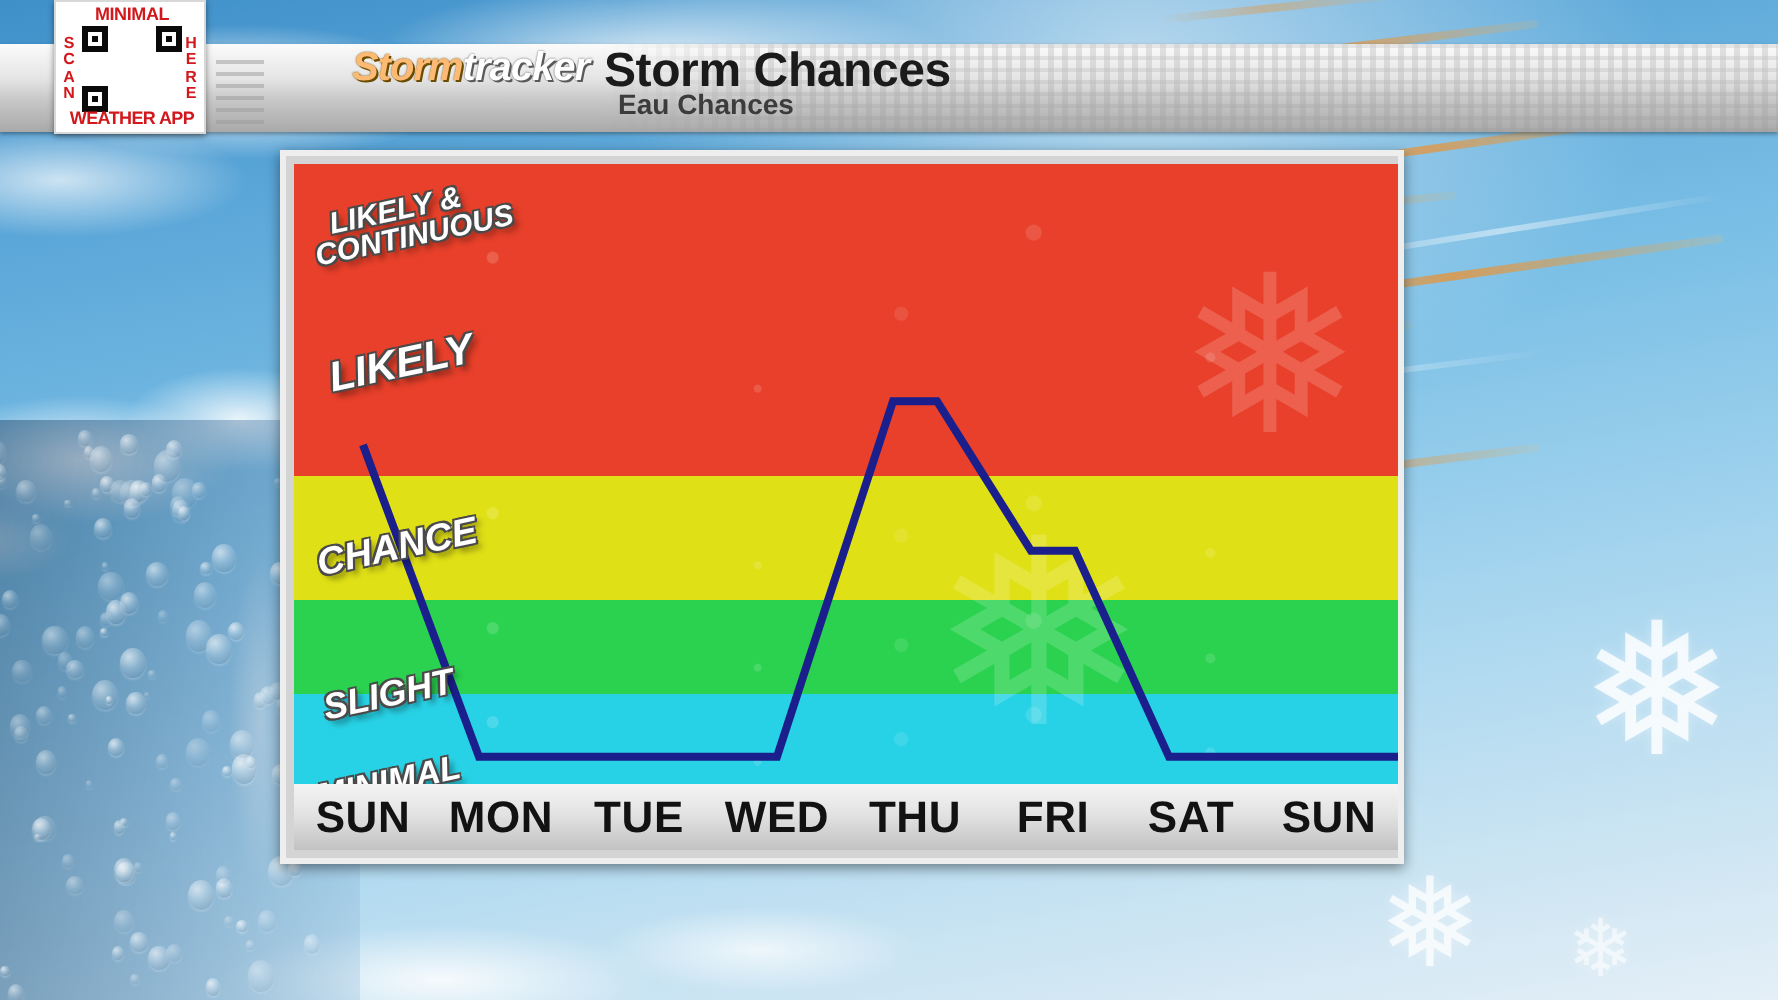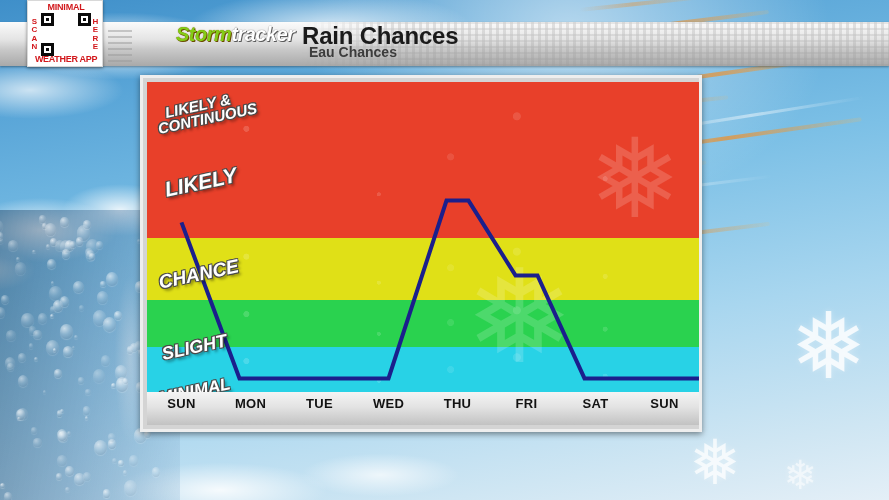--- a/index.html
+++ b/index.html
@@ -118,21 +118,21 @@
     width: 14px; height: 9px; border-radius: 50%;
     background: #161616;
     color: #fff; font-size: 5.5px; font-style: italic; font-weight: bold;
     text-align: center; line-height: 9px; letter-spacing: -0.3px;
   }
   .stormtracker {
     position: absolute; left: 176px; top: 23px;
     font-size: 20px; font-weight: bold; font-style: italic; letter-spacing: -0.5px;
     white-space: nowrap;
   }
-  .stormtracker .st-a { color: #84cc16; text-shadow: 1px 1px 0 #6b4c00, 0 0 1px #6b4c00; }
+  .stormtracker .st-a { color: #fdba74; text-shadow: 1px 1px 0 #6b4c00, 0 0 1px #6b4c00; }
   .stormtracker .st-b { color: #ffffff; text-shadow: 1px 1px 0 #5a5a5a, 0 0 1px #4a4a4a; }
   .weatherword {
     position: absolute; left: 168px; top: 41px;
     font-size: 23px; font-weight: bold; font-style: italic; letter-spacing: 0.2px;
     color: #f0bf17;
     text-shadow: 1px 1px 0 #7a5700, 2px 2px 2px rgba(0,0,0,0.45), 0 0 1px #7a5700;
     white-space: nowrap;
   }
   .title-main {
     position: absolute; left: 302px; top: 22px;
@@ -222,21 +222,21 @@
       -1px -1px 0 #4a4a4a, 1px -1px 0 #4a4a4a, -1px 1px 0 #4a4a4a, 1px 1px 0 #4a4a4a,
       2px 3px 3px rgba(0,0,0,0.45);
     pointer-events: none;
   }
   .axis-strip {
     position: absolute; left: 4px; bottom: 4px; width: 552px; height: 33px;
     background: linear-gradient(180deg, #f4f4f4 0%, #e3e3e3 45%, #c2c2c2 100%);
   }
   .day-label {
     position: absolute; top: 4px;
-    font-size: 13px; font-weight: bold; color: #121212;
+    font-size: 22px; font-weight: bold; color: #121212;
     letter-spacing: 0.3px;
     transform: translateX(-50%);
   }
   .series-svg { position: absolute; left: 0; top: 0; }
 </style>
 </head>
 <body>
 
 <div id="stage">
 
@@ -388,21 +388,21 @@
 
   <div class="header-bar">
     <div class="header-dots"></div>
     <div class="header-left-dots"></div>
   </div>
 
   <div class="stormtracker">
     <span class="st-a">Storm</span><span class="st-b">tracker</span>
   </div>
 
-  <div class="title-main">Rain Chances</div>
+  <div class="title-main">Storm Chances</div>
   <div class="title-sub">Eau Chances</div>
 
   <div class="qr-widget">
     <div class="qr-download">MINIMAL</div>
     <div class="qr-scan" id="qr-scan">
         <span>S</span>
         <span>C</span>
         <span>A</span>
         <span>N</span>
       </div>

